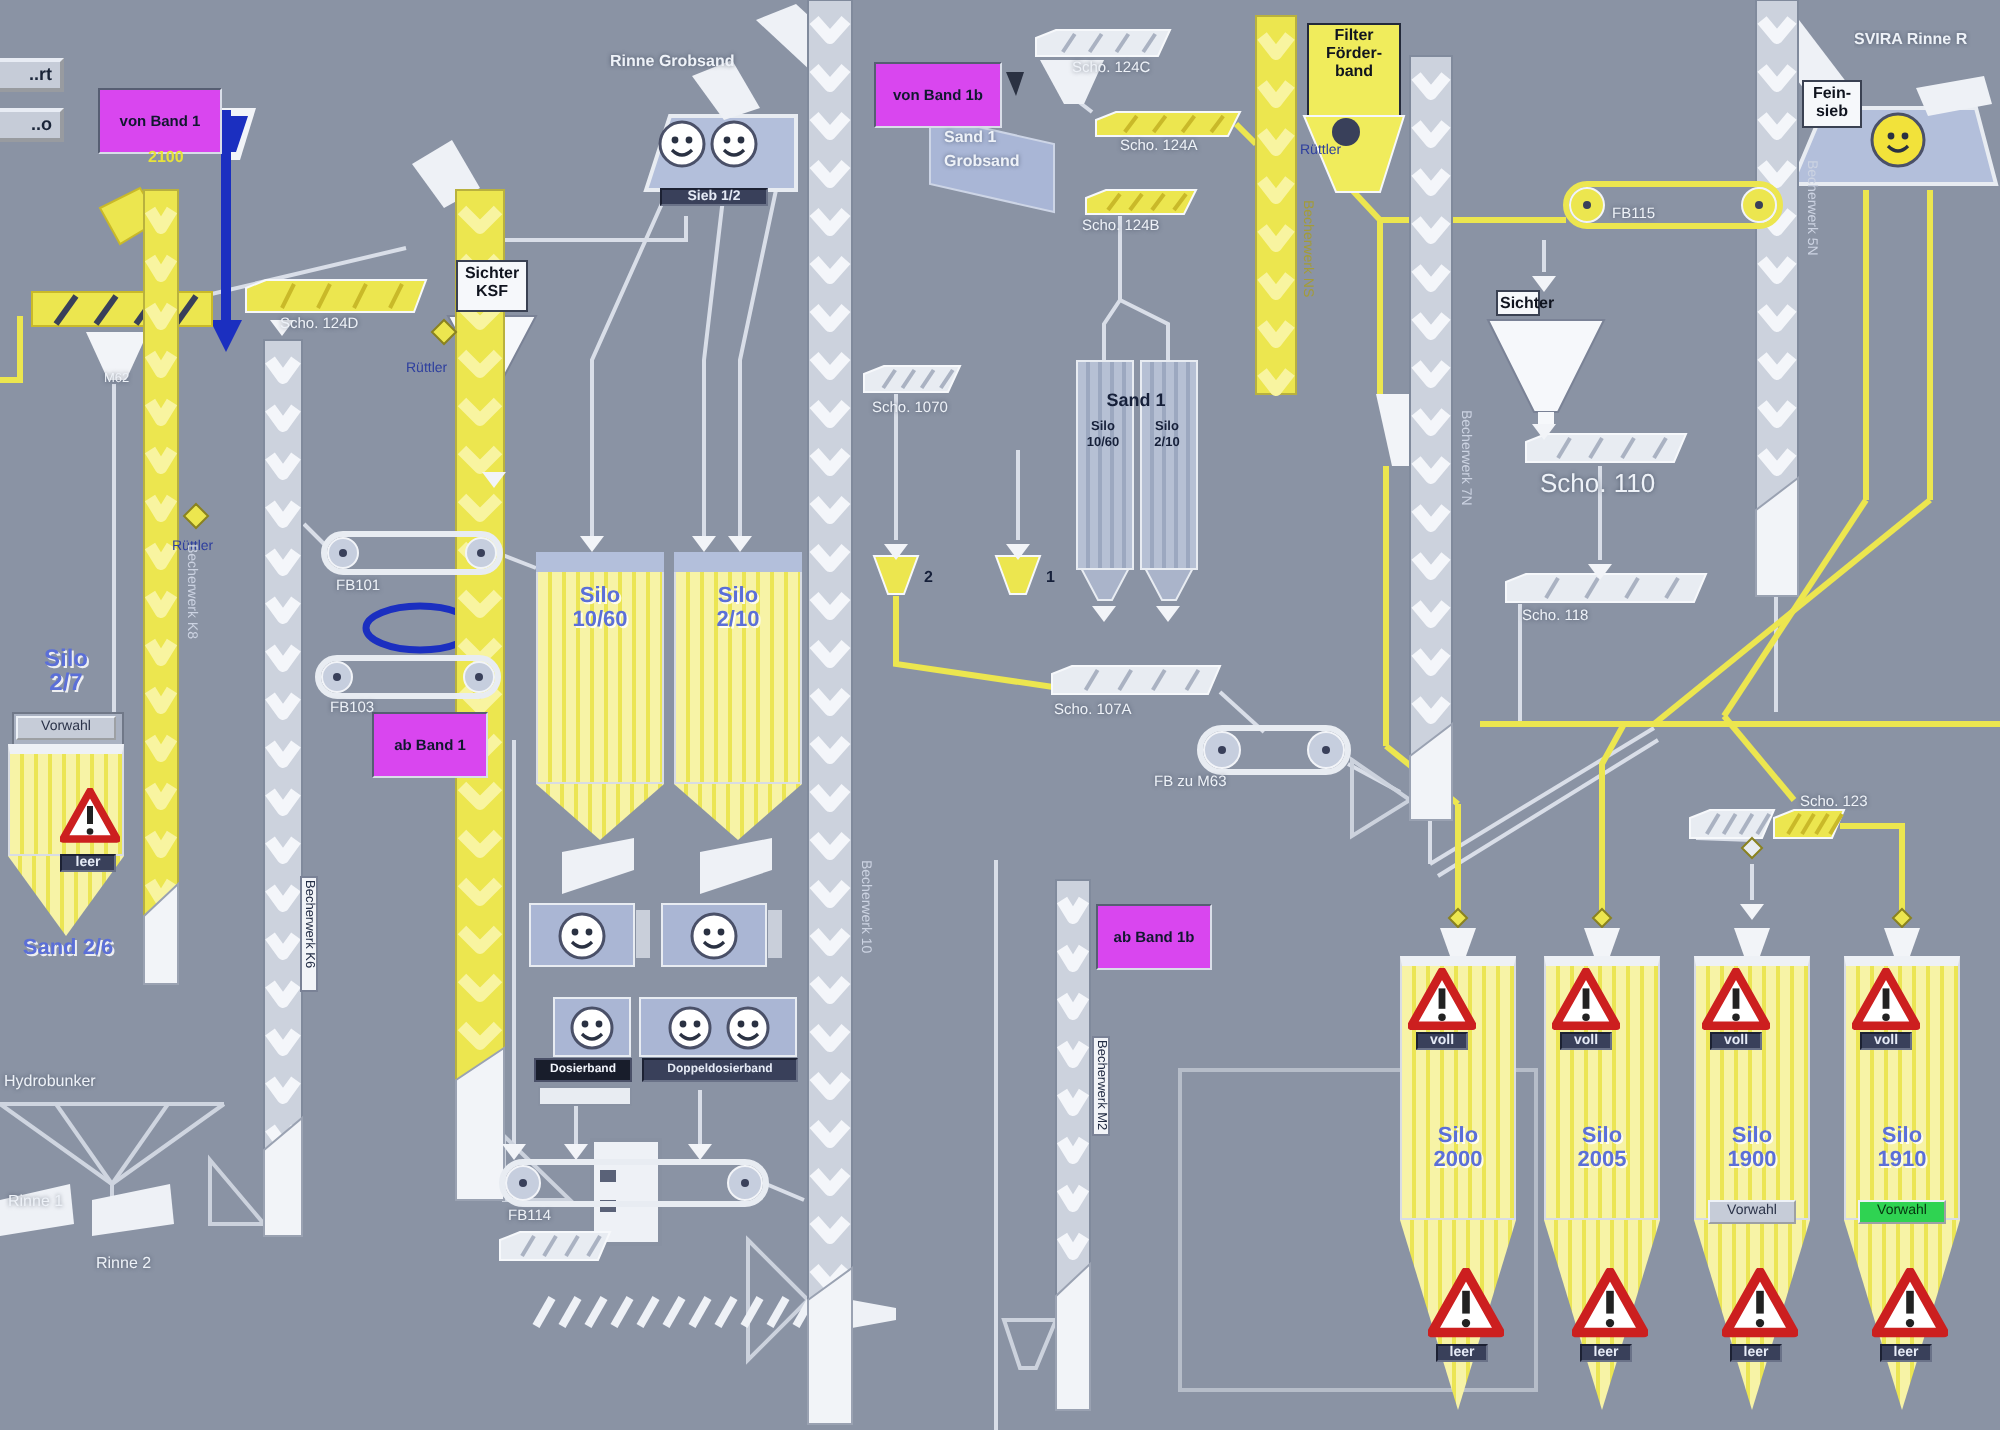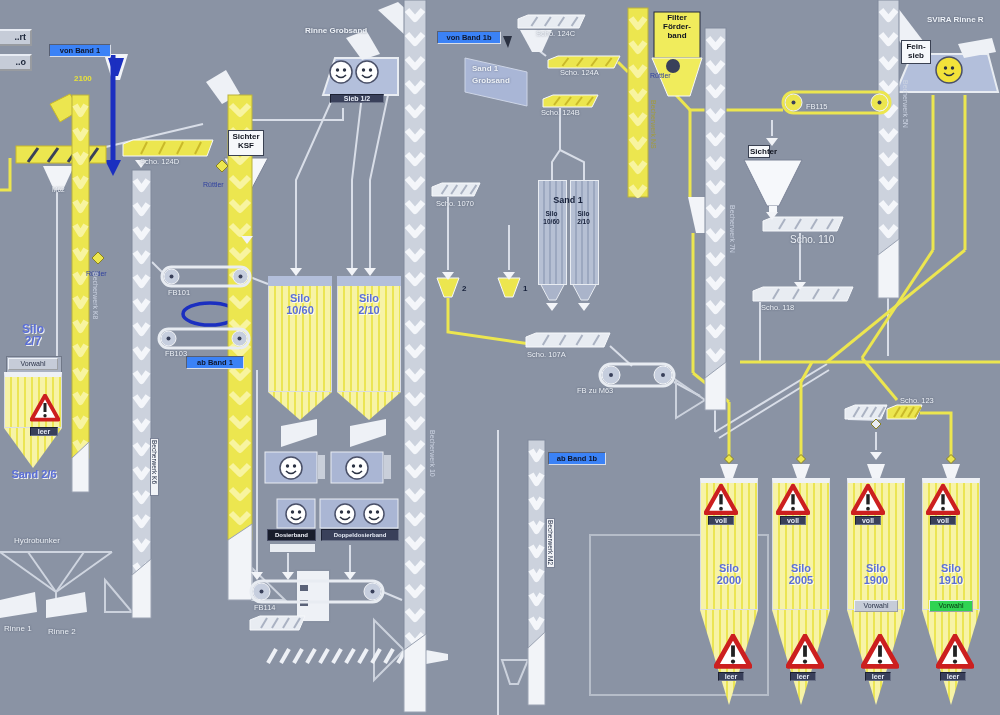--- a/index.html
+++ b/index.html
@@ -3,23 +3,23 @@
 <meta charset="utf-8">
 <style>
   html,body{margin:0;padding:0;background:#6d7585;}
   #stage{position:relative;width:1000px;height:715px;background:#8a93a4;overflow:hidden;
          font-family:"Liberation Sans",sans-serif;}
   #scene{position:absolute;left:0;top:0;}
   .lbl{position:absolute;font-size:8px;color:#eef2f8;white-space:nowrap;text-shadow:0 0 2px rgba(30,40,60,.55);}
   .bld{font-weight:bold;}
   .dk{color:#16203a;text-shadow:none;}
   .yel{color:#e8e23a;text-shadow:none;}
-  .tag{position:absolute;box-sizing:border-box;background:#3b82f6;border:1px solid;
+  .tag{position:absolute;box-sizing:border-box;background:#d946ef;border:1px solid;
        border-color:#565e72 #d9dee8 #d9dee8 #565e72;color:#10182e;
-       font:bold 7.5px "Liberation Sans",sans-serif;text-align:center;padding:1px 2px;white-space:nowrap;}
+       font:bold 7.5px "Liberation Sans",sans-serif;text-align:center;padding:11px 2px;white-space:nowrap;}
   .tagdark{position:absolute;box-sizing:border-box;background:#39405a;color:#e6ebf6;border:1px solid;
        border-color:#1c2133 #6a7288 #6a7288 #1c2133;font:bold 7px "Liberation Sans",sans-serif;
        text-align:center;padding:0 2px;white-space:nowrap;}
   .btn3{position:absolute;box-sizing:border-box;background:#c6ccd8;border:2px outset #e8ecf4;color:#1a2438;
        font:bold 9px/11px "Liberation Sans",sans-serif;text-align:right;padding:1px 4px;}
   .vorw{position:absolute;box-sizing:border-box;background:#c6ccd8;border:1px outset #eef2f8;color:#2a3248;
        font:7px/9px "Liberation Sans",sans-serif;text-align:center;}
   .vorw.green{background:#2fd352;color:#06330f;}
   .bluename{position:absolute;color:#5b6fd8;font:bold 11px/12px "Liberation Sans",sans-serif;
        text-align:center;text-shadow:1px 1px 0 rgba(255,255,255,.85);}
@@ -541,34 +541,34 @@
   <div class="tagdark" style="left:321px;top:529px;width:78px;height:12px;font-size:6px;line-height:10px;">Doppeldosierband</div>
 
   <div class="lbl bld" style="left:305px;top:26px;">Rinne Grobsand</div>
   <div class="lbl bld" style="left:472px;top:64px;">Sand 1</div>
   <div class="lbl bld" style="left:472px;top:76px;">Grobsand</div>
   <div class="whitebox" style="left:228px;top:130px;width:36px;height:26px;">Sichter KSF</div>
   <div style="position:absolute;left:654px;top:13px;width:46px;color:#10141f;font:bold 8px/9px 'Liberation Sans',sans-serif;text-align:center;">Filter Förder- band</div>
   <div class="whitebox" style="left:901px;top:40px;width:30px;height:24px;">Fein- sieb</div>
   <div class="whitebox" style="left:748px;top:145px;width:22px;height:13px;">Sichter</div>
   <div class="lbl bld" style="left:927px;top:15px;width:72px;overflow:hidden;">SVIRA Rinne R</div>
-  <div class="lbl" style="left:2px;top:536px;margin-left:12px;">Hydrobunker</div>
-  <div class="lbl" style="left:4px;top:624px;">Rinne 1</div>
+  <div class="lbl" style="left:2px;top:536px;">Hydrobunker</div>
+  <div class="lbl" style="left:4px;top:596px;">Rinne 1</div>
   <div class="lbl" style="left:48px;top:627px;">Rinne 2</div>
   <div class="lbl" style="left:203px;top:181px;color:#2e3f9e;font-size:7px;text-shadow:none;">Rüttler</div>
   <div class="lbl" style="left:86px;top:270px;color:#2e3f9e;font-size:7px;text-shadow:none;">Rüttler</div>
   <div class="lbl" style="left:650px;top:72px;color:#2e3f9e;font-size:7px;text-shadow:none;">Rüttler</div>
 
   <div class="lbl" style="left:536px;top:29px;font-size:7.5px;">Scho. 124C</div>
   <div class="lbl" style="left:560px;top:68px;font-size:7.5px;">Scho. 124A</div>
   <div class="lbl" style="left:541px;top:108px;font-size:7.5px;">Scho. 124B</div>
   <div class="lbl" style="left:140px;top:157px;font-size:7.5px;">Scho. 124D</div>
   <div class="lbl" style="left:436px;top:199px;font-size:7.5px;">Scho. 1070</div>
   <div class="lbl" style="left:527px;top:350px;font-size:7.5px;">Scho. 107A</div>
-  <div class="lbl" style="left:790px;top:234px;font-size:10px;">Scho. 110</div>
+  <div class="lbl" style="left:770px;top:234px;font-size:13px;">Scho. 110</div>
   <div class="lbl" style="left:761px;top:303px;font-size:7.5px;">Scho. 118</div>
   <div class="lbl" style="left:900px;top:396px;font-size:7.5px;">Scho. 123</div>
 
   <div class="lbl" style="left:168px;top:288px;font-size:7.5px;">FB101</div>
   <div class="lbl" style="left:165px;top:349px;font-size:7.5px;">FB103</div>
   <div class="lbl" style="left:254px;top:603px;font-size:7.5px;">FB114</div>
   <div class="lbl" style="left:806px;top:102px;font-size:7.5px;">FB115</div>
   <div class="lbl" style="left:577px;top:386px;font-size:7.5px;">FB zu M63</div>
 
   <div class="vlab" style="left:92px;top:272px;">Becherwerk K8</div>

